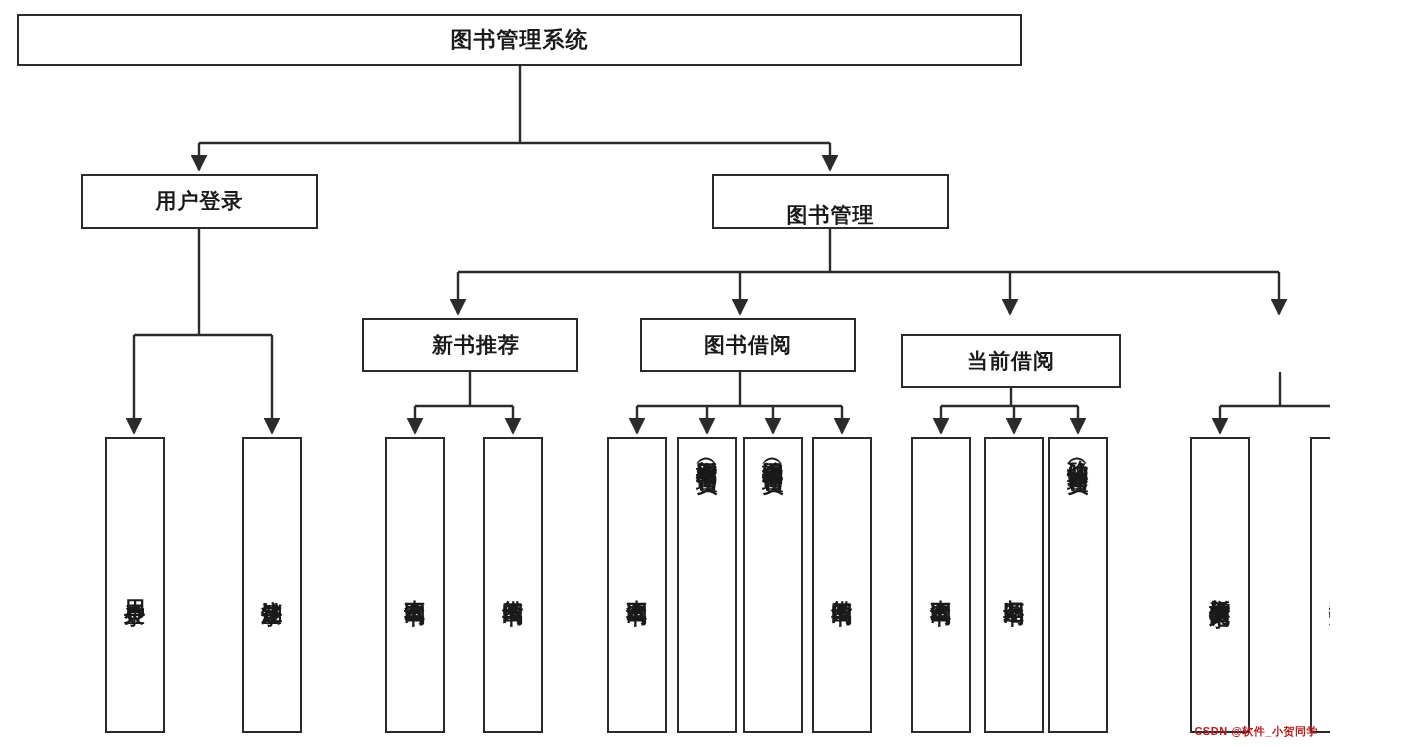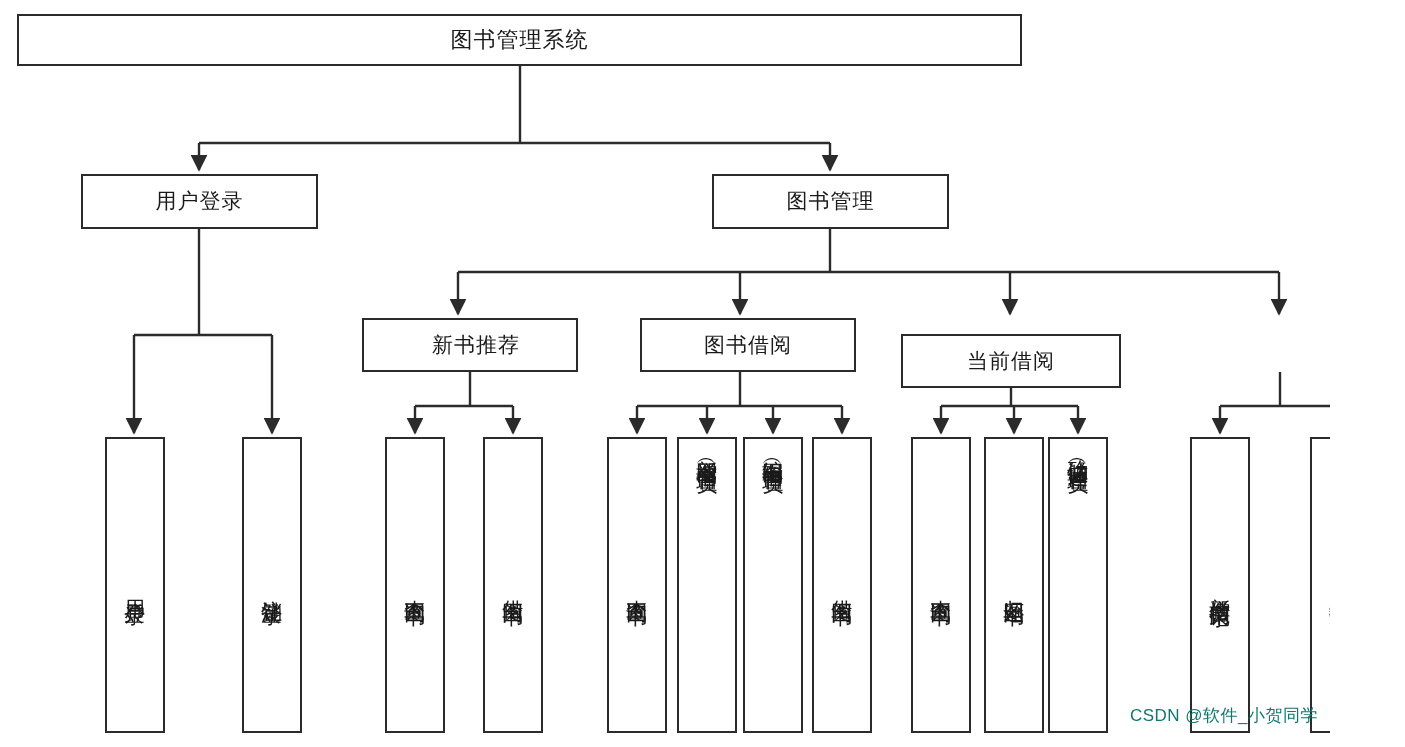--- a/index.html
+++ b/index.html
@@ -9,20 +9,21 @@
   }
   body {
     font-family: "Liberation Sans", "DejaVu Sans", sans-serif;
   }
   #canvas {
     position: relative;
     width: 1330px;
     height: 747px;
     background: #ffffff;
     overflow: hidden;
+    font-weight: bold;
   }
   svg.edges {
     position: absolute;
     left: 0;
     top: 0;
     width: 1405px;
     height: 747px;
     pointer-events: none;
   }
   .node {
@@ -53,23 +54,23 @@
     line-height: 1.22;
     letter-spacing: 2px;
     white-space: pre;
   }
   .node.leaf.center-v {
     align-items: center;
   }
   #watermark {
     position: absolute;
     right: 12px;
-    bottom: 20px;
-    font-size: 17px;
-    color: #0f766e;
+    bottom: 8px;
+    font-size: 11px;
+    color: #b91c1c;
     letter-spacing: 0.5px;
     white-space: nowrap;
   }
 </style>
 </head>
 <body>
 
 <div id="canvas">
 
   <svg class="edges" viewBox="0 0 1405 747" xmlns="http://www.w3.org/2000/svg">
@@ -122,21 +123,21 @@
     </g>
   </svg>
 
   <div class="node root" style="left:17px; top:14px; width:1005px; height:52px;">
     <span class="label">图书管理系统</span>
   </div>
 
   <div class="node" style="left:81px; top:174px; width:237px; height:55px;">
     <span class="label">用户登录</span>
   </div>
-  <div class="node" style="left:712px; top:174px; width:237px; height:55px;">
+  <div class="node" style="left:712px; top:174px; width:237px; height:55px;align-items:flex-end;">
     <span class="label">图书管理</span>
   </div>
 
   <div class="node" style="left:362px; top:318px; width:216px; height:54px;padding-left:12px;">
     <span class="label">新书推荐</span>
   </div>
   <div class="node" style="left:640px; top:318px; width:216px; height:54px;text-align:right;">
     <span class="label">图书借阅</span>
   </div>
   <div class="node" style="left:901px; top:318px; width:220px; height:54px;margin-top:16px;">

